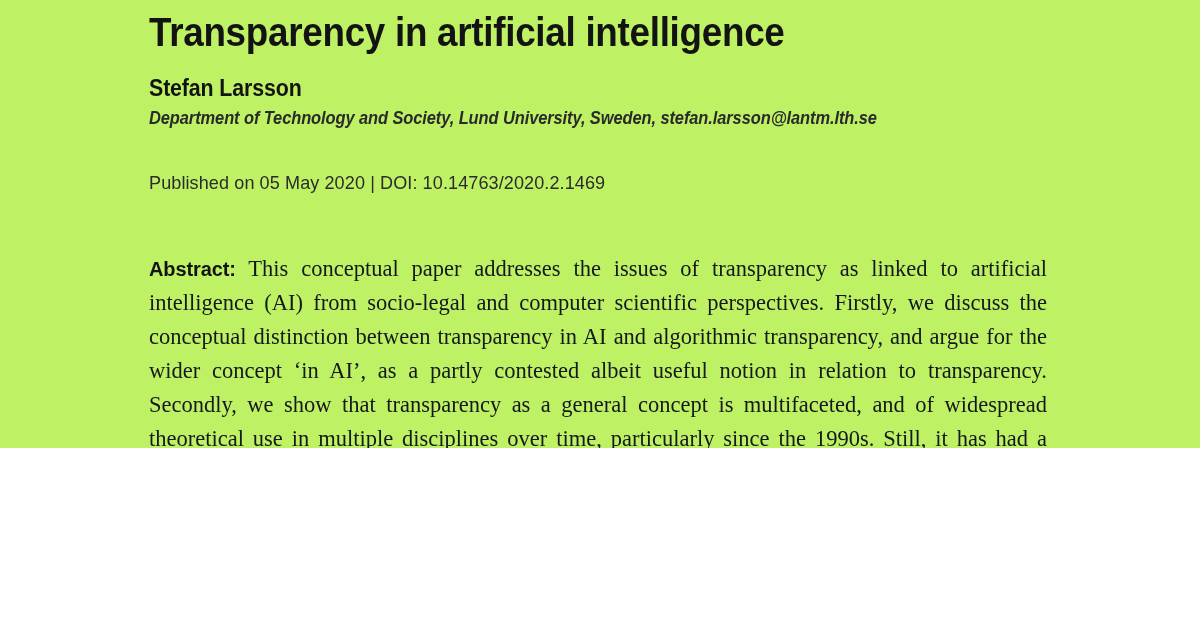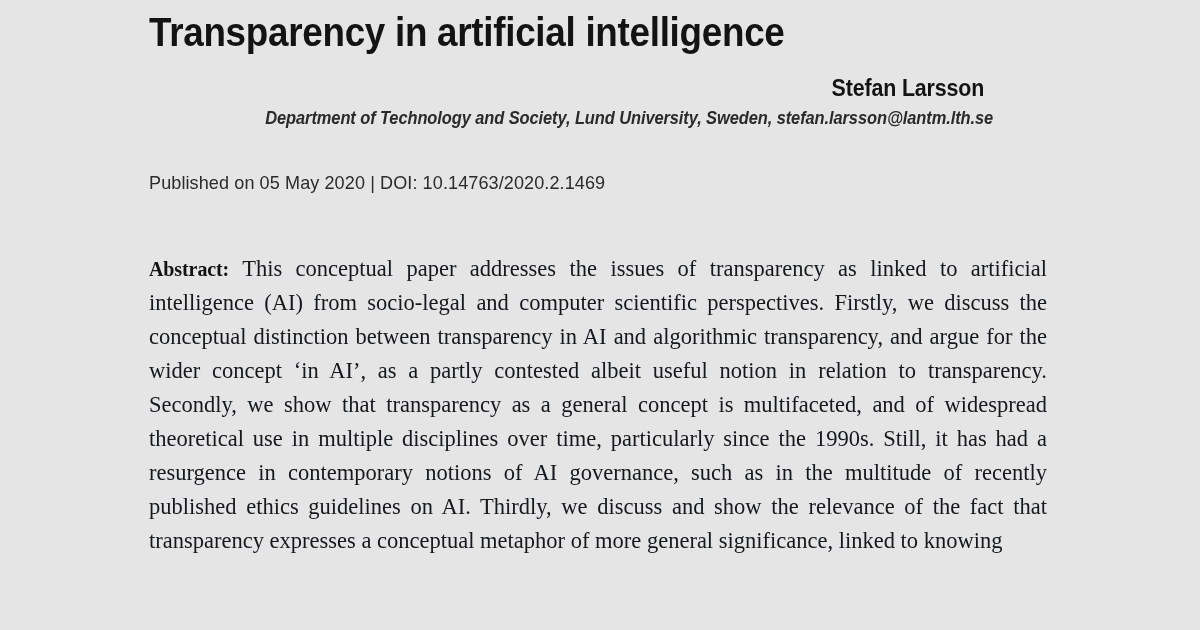--- a/index.html
+++ b/index.html
@@ -12,22 +12,22 @@
     height: 630px;
     overflow: hidden;
     font-family: "Liberation Sans", sans-serif;
     color: #1a1a1a;
     -webkit-font-smoothing: antialiased;
   }
 
   .page {
     position: relative;
     width: 1200px;
-    height: 630px;
-    background: #e5e5e5;
+    height: 448px;
+    background: #bef264;
     overflow: hidden;
   }
 
   .content {
     position: absolute;
     left: 149px;
     top: 0;
     width: 898px;
   }
 
@@ -42,21 +42,20 @@
     margin: 0;
     padding-top: 10px;
     transform: scaleX(0.92);
     transform-origin: left center;
     white-space: nowrap;
   }
 
   
   .author-block {
     margin-top: 20px;
-    text-align: right;
   }
   .author-block.second {
     margin-top: 31px;
   }
   .author-name {
     font-family: "Liberation Sans Narrow", "Liberation Sans", sans-serif;
     font-weight: bold;
     font-size: 23px;
     line-height: 1.18;
     color: #131313;
@@ -98,21 +97,21 @@
     margin-top: 57px;
     font-family: "Liberation Serif", serif;
     font-size: 22.5px;
     line-height: 34px;
     color: #15181c;
     text-align: justify;
     text-justify: inter-word;
     width: 898px;
   }
   .abstract-label {
-    font-family: Liberation Serif, serif;
+    font-family: Liberation Sans, sans-serif;
     font-weight: bold;
     font-size: 20px;
     color: #131313;
     letter-spacing: -0.1px;
   }
 </style>
 </head>
 <body>
 
 <div class="page">

